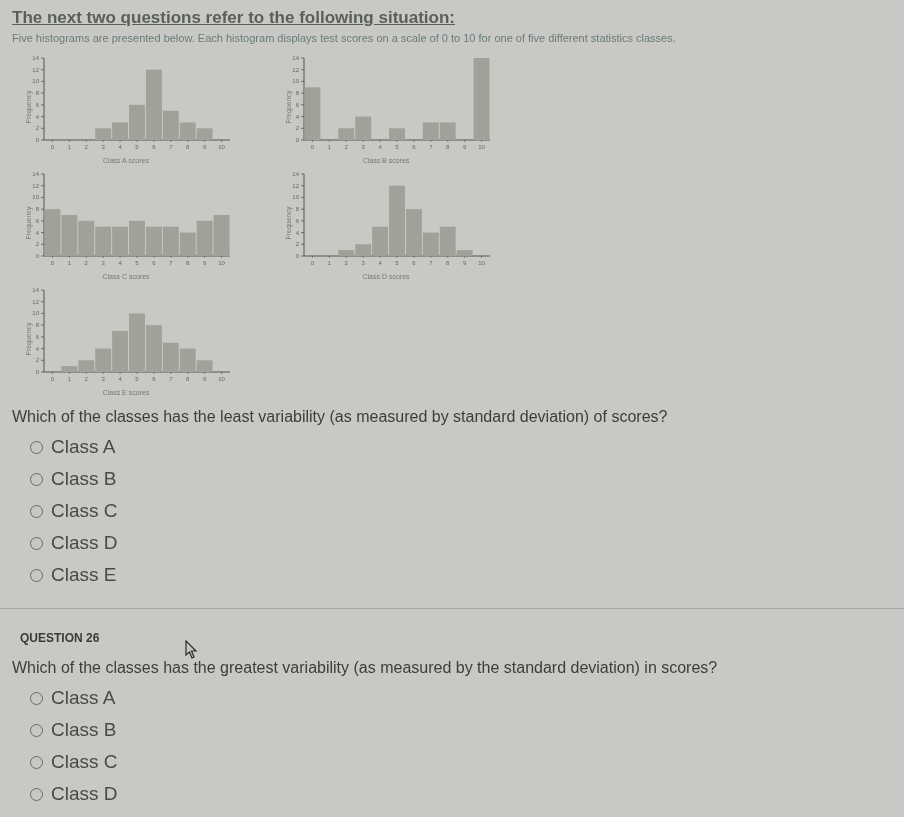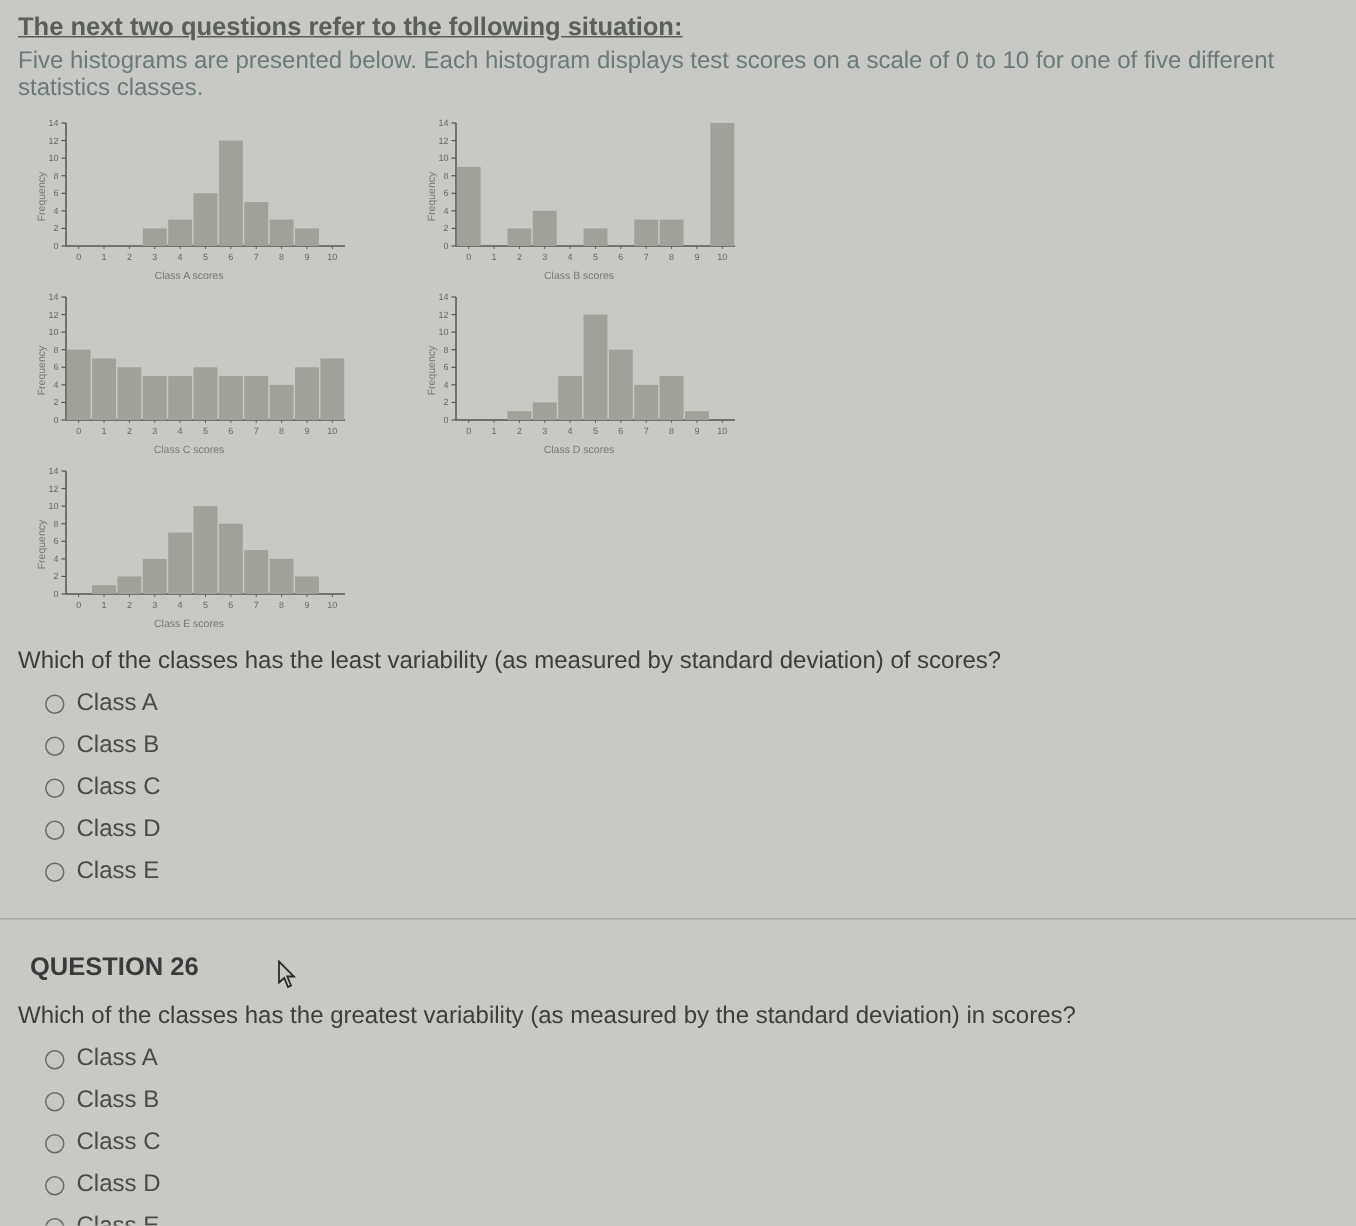--- a/index.html
+++ b/index.html
@@ -13,21 +13,21 @@
     padding: 8px 12px 0 12px;
   }
   .intro-heading {
     font-size: 17px;
     color: #5a5f5a;
     text-decoration: underline;
     font-weight: bold;
     margin-bottom: 4px;
   }
   .intro-text {
-    font-size: 16px;
+    font-size: 11px;
     color: #6a7a7a;
     margin-bottom: 8px;
   }
   .hist-grid {
     display: flex;
     flex-direction: column;
     gap: 6px;
     margin-bottom: 12px;
     margin-left: 4px;
   }
@@ -64,38 +64,38 @@
     margin: 14px 0 10px 0;
   }
   .options {
     margin-left: 18px;
   }
   .option {
     display: flex;
     align-items: center;
     gap: 8px;
     margin-bottom: 10px;
-    font-size: 16px;
+    font-size: 19px;
     color: #4a4a4a;
   }
   .radio {
     width: 13px;
     height: 13px;
     border: 1.5px solid #6a6a6a;
     border-radius: 50%;
     background: #c7c8c3;
     flex-shrink: 0;
   }
   hr.divider {
     border: none;
     border-top: 1px solid #a8a9a4;
     margin: 22px -12px 0 -12px;
   }
   .question-header {
-    font-size: 17px;
+    font-size: 12px;
     font-weight: bold;
     color: #3a3a3a;
     margin: 22px 0 14px 8px;
   }
   .cursor {
     position: absolute;
     left: 185px;
     top: 640px;
     pointer-events: none;
   }

